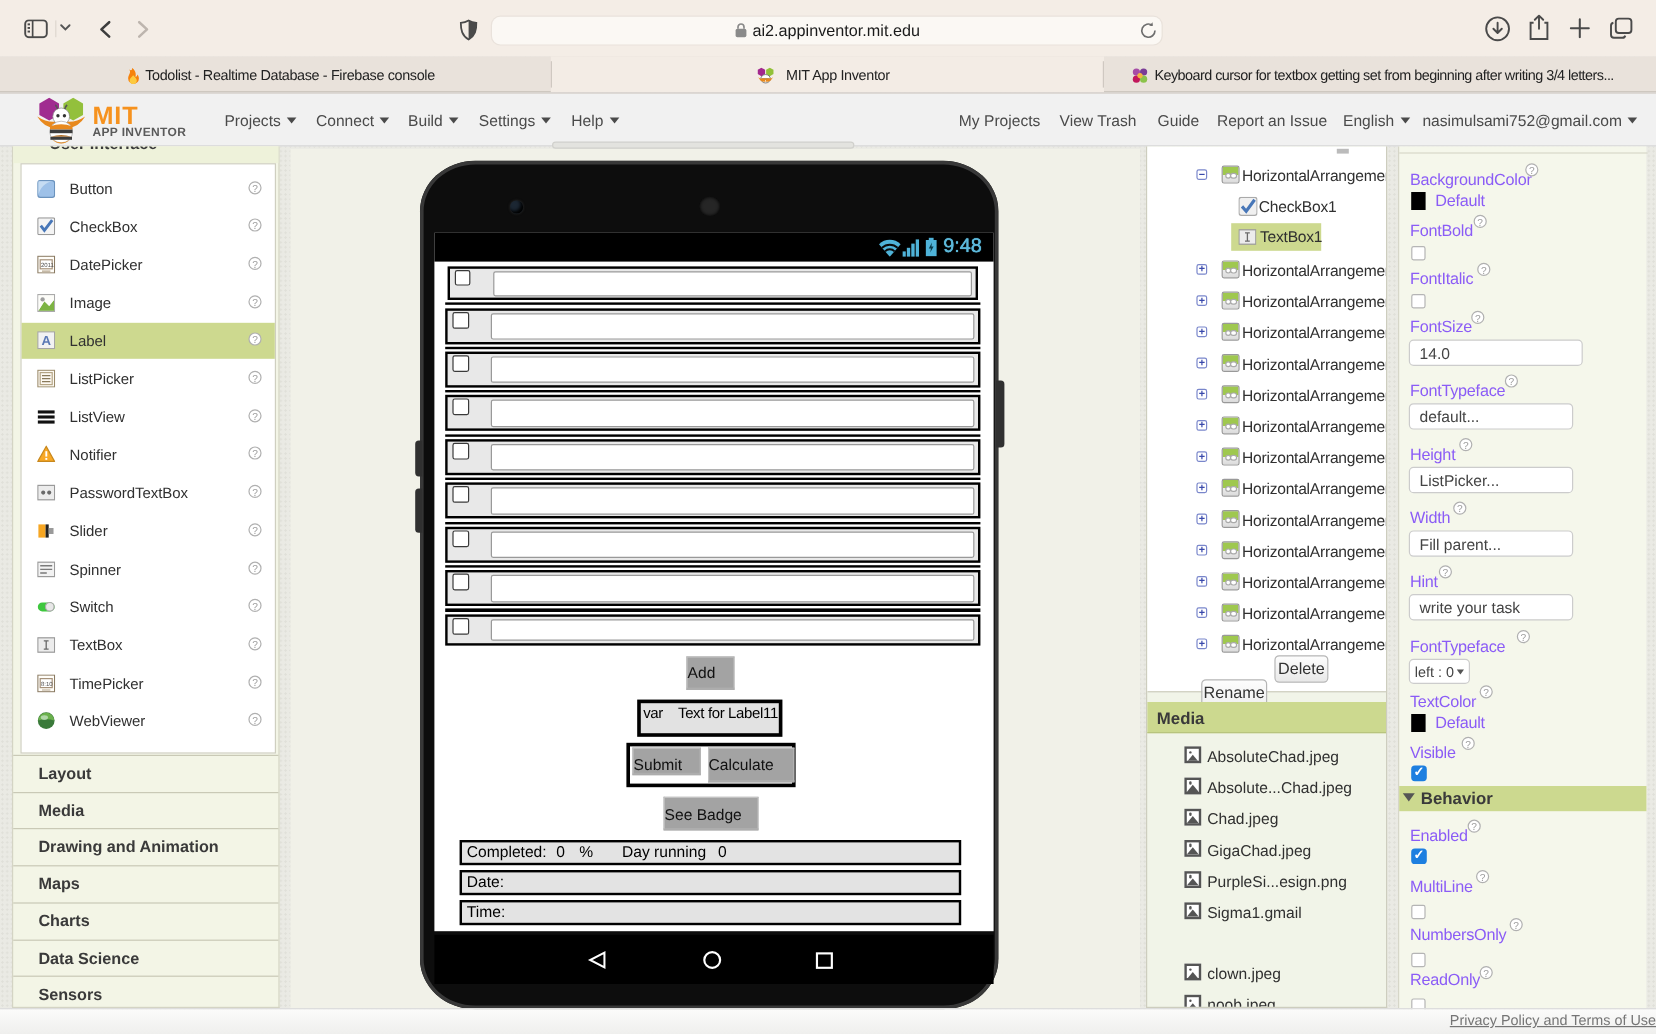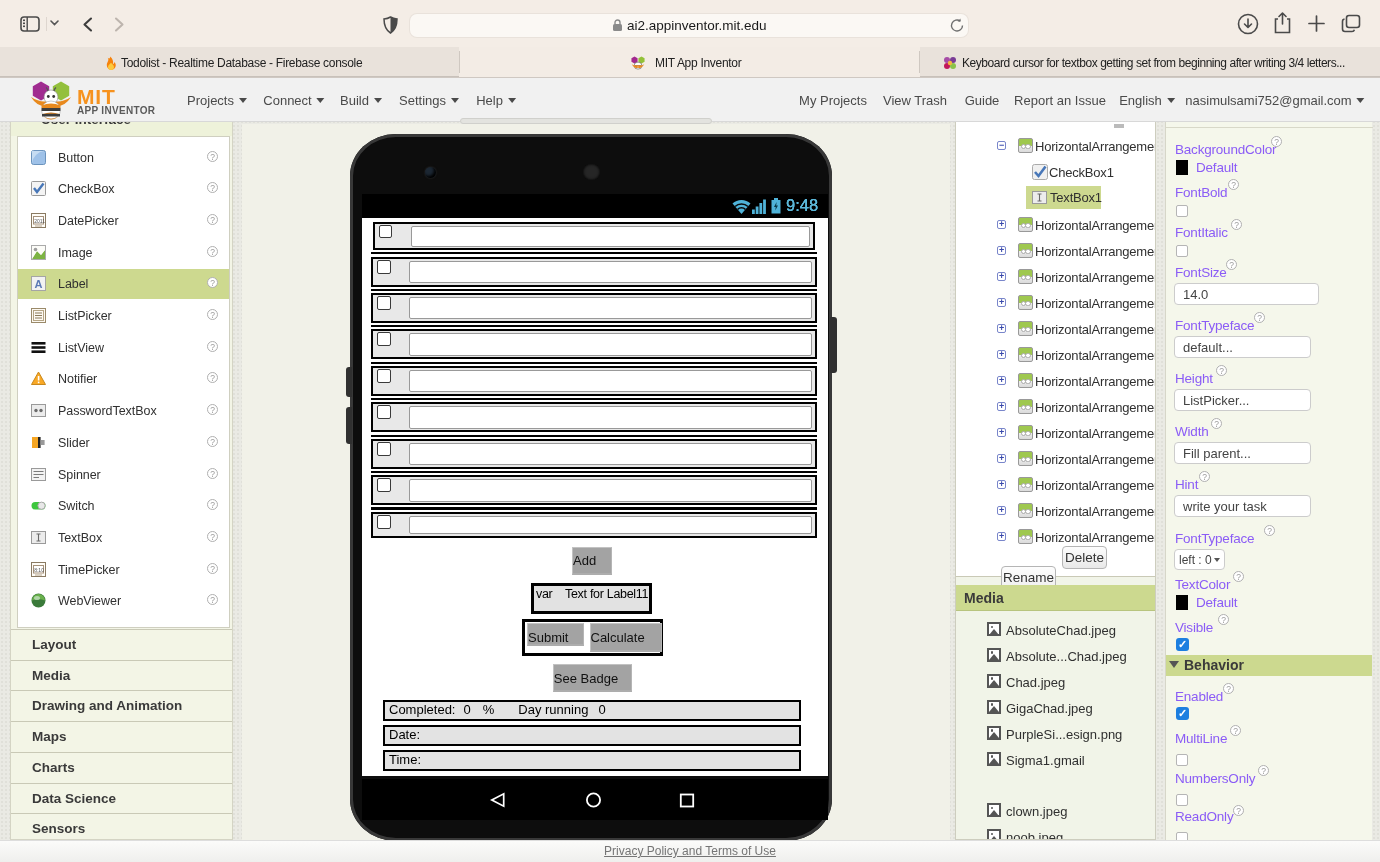--- a/index.html
+++ b/index.html
@@ -45,21 +45,21 @@
 #screen{left:362px;top:194px;width:466px;height:582px;background:#fff}
 #sbar{left:0;top:0;width:466px;height:24px;background:#000}
 .srow{background:#e8e8e8;border:2.5px solid #000}
 .scheck{left:4px;top:1px;width:14px;height:14px;background:#fff;border:1.5px solid #3a3a3a;border-radius:2px}
 .sinput{position:absolute;left:36px;right:3px;top:2px;bottom:1.5px;background:#fff;border:1px solid #999;border-radius:2px}
 .sep{left:9px;width:446px;height:2.2px;background:#000}
 .gbtn{background:#a3a3a3;border:1px solid #c2c2c2;border-bottom:2px solid #adadad;border-right:1.5px solid #b5b5b5;font-size:13px;color:#111;}
 .bbar{left:21px;width:417.5px;background:#e3e3e3;border:2.5px solid #000;font-size:13px;color:#000;padding-left:4px}
 #navbar{left:0;top:585px;width:466px;height:41px;background:#000}
 
-#footer{left:0;top:840px;width:1380px;height:22px;background:linear-gradient(#fbfbfa,#efefed);border-top:1px solid #ddd;text-align:center}
+#footer{left:0;top:840px;width:1380px;height:22px;background:linear-gradient(#fbfbfa,#efefed);border-top:1px solid #ddd;text-align:right}
 #footer span{color:#757575;font-size:12px;text-decoration:underline}
 .hl{background:#cdd98f}
 </style></head><body>
 
 <div id="topbar" class="a">
 <svg class="a" style="left:20px;top:16px" width="20" height="16" viewBox="0 0 20 16">
 <rect x="1" y="1" width="18" height="14" rx="3" fill="none" stroke="#4a4a4a" stroke-width="1.6"></rect>
 <line x1="7.2" y1="1" x2="7.2" y2="15" stroke="#4a4a4a" stroke-width="1.4"></line>
 <rect x="3" y="3.5" width="2" height="1.6" fill="#4a4a4a"></rect>
       <rect x="3" y="6.5" width="2" height="1.6" fill="#4a4a4a"></rect>

